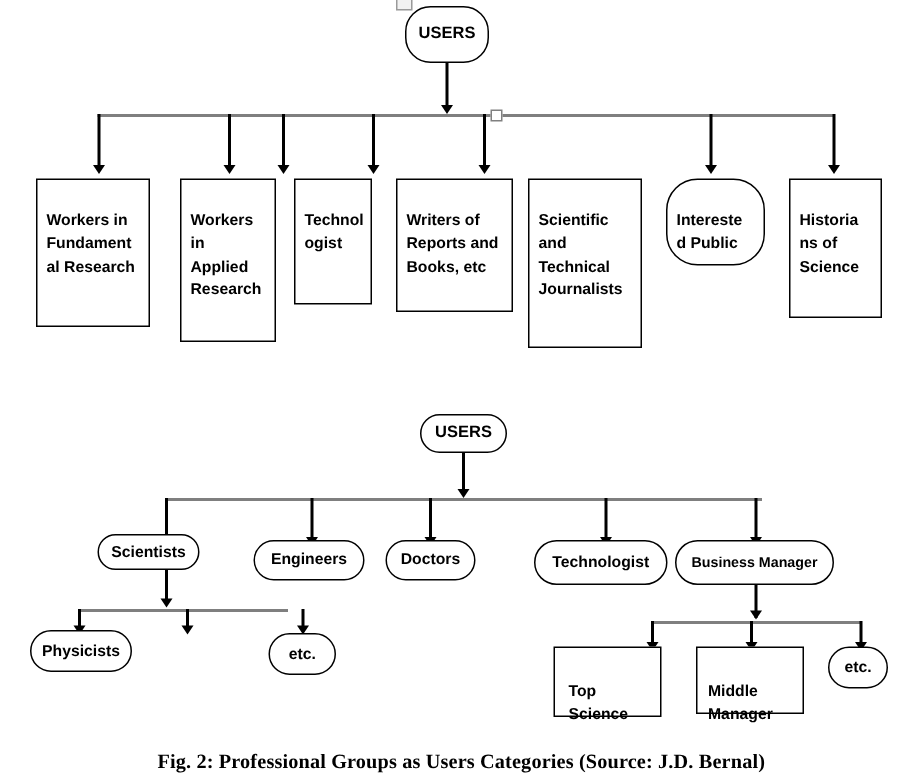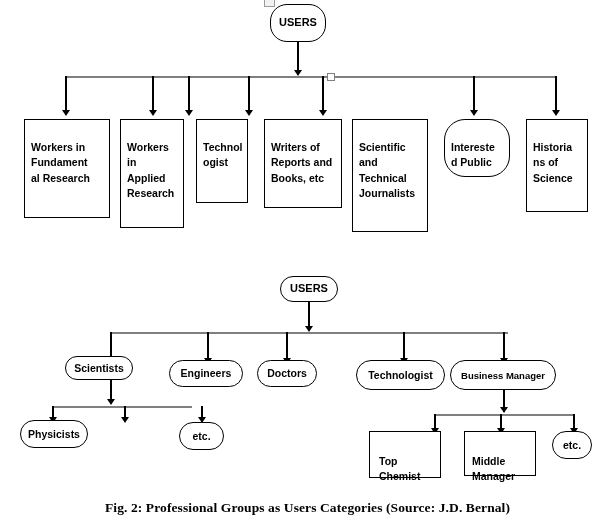--- a/index.html
+++ b/index.html
@@ -144,21 +144,21 @@
 
   <div class="vline" style="left:322px; top:76px; height:36px;"></div>
   <div class="arrow" style="left:319px; top:110px;"></div>
 
   <div class="vline" style="left:473px; top:76px; height:36px;"></div>
   <div class="arrow" style="left:470px; top:110px;"></div>
 
   <div class="vline" style="left:555px; top:76px; height:36px;"></div>
   <div class="arrow" style="left:552px; top:110px;"></div>
 
-  <div class="node" style="left:24px; top:119px; width:86px; height:99px;">
+  <div class="node" style="left:24px; top:119px; width:76px; height:99px;">
     <span>Workers  in
 Fundament
 al Research</span>
   </div>
 
   <div class="node" style="left:120px; top:119px; width:64px; height:109px;">
     <span>Workers
 in
 Applied
 Research</span>
@@ -270,21 +270,21 @@
   <div class="arrow" style="left:431px; top:428px;"></div>
 
   <div class="vline" style="left:500px; top:414px; height:16px;"></div>
   <div class="arrow" style="left:497px; top:428px;"></div>
 
   <div class="vline" style="left:573px; top:414px; height:16px;"></div>
   <div class="arrow" style="left:570px; top:428px;"></div>
 
   <div class="node f2" style="left:369px; top:431px; width:72px; height:47px; padding-top:7px; padding-left:9px;">
     <span>Top
-Chemist</span>
+Science</span>
   </div>
 
   <div class="node f2" style="left:464px; top:431px; width:72px; height:45px; padding-top:7px; padding-left:7px;">
     <span>Middle
 Manager</span>
   </div>
 
   <div class="node f2 center vcenter" style="left:552px; top:431px; width:40px; height:28px;">
     <span>etc.</span>
   </div>

